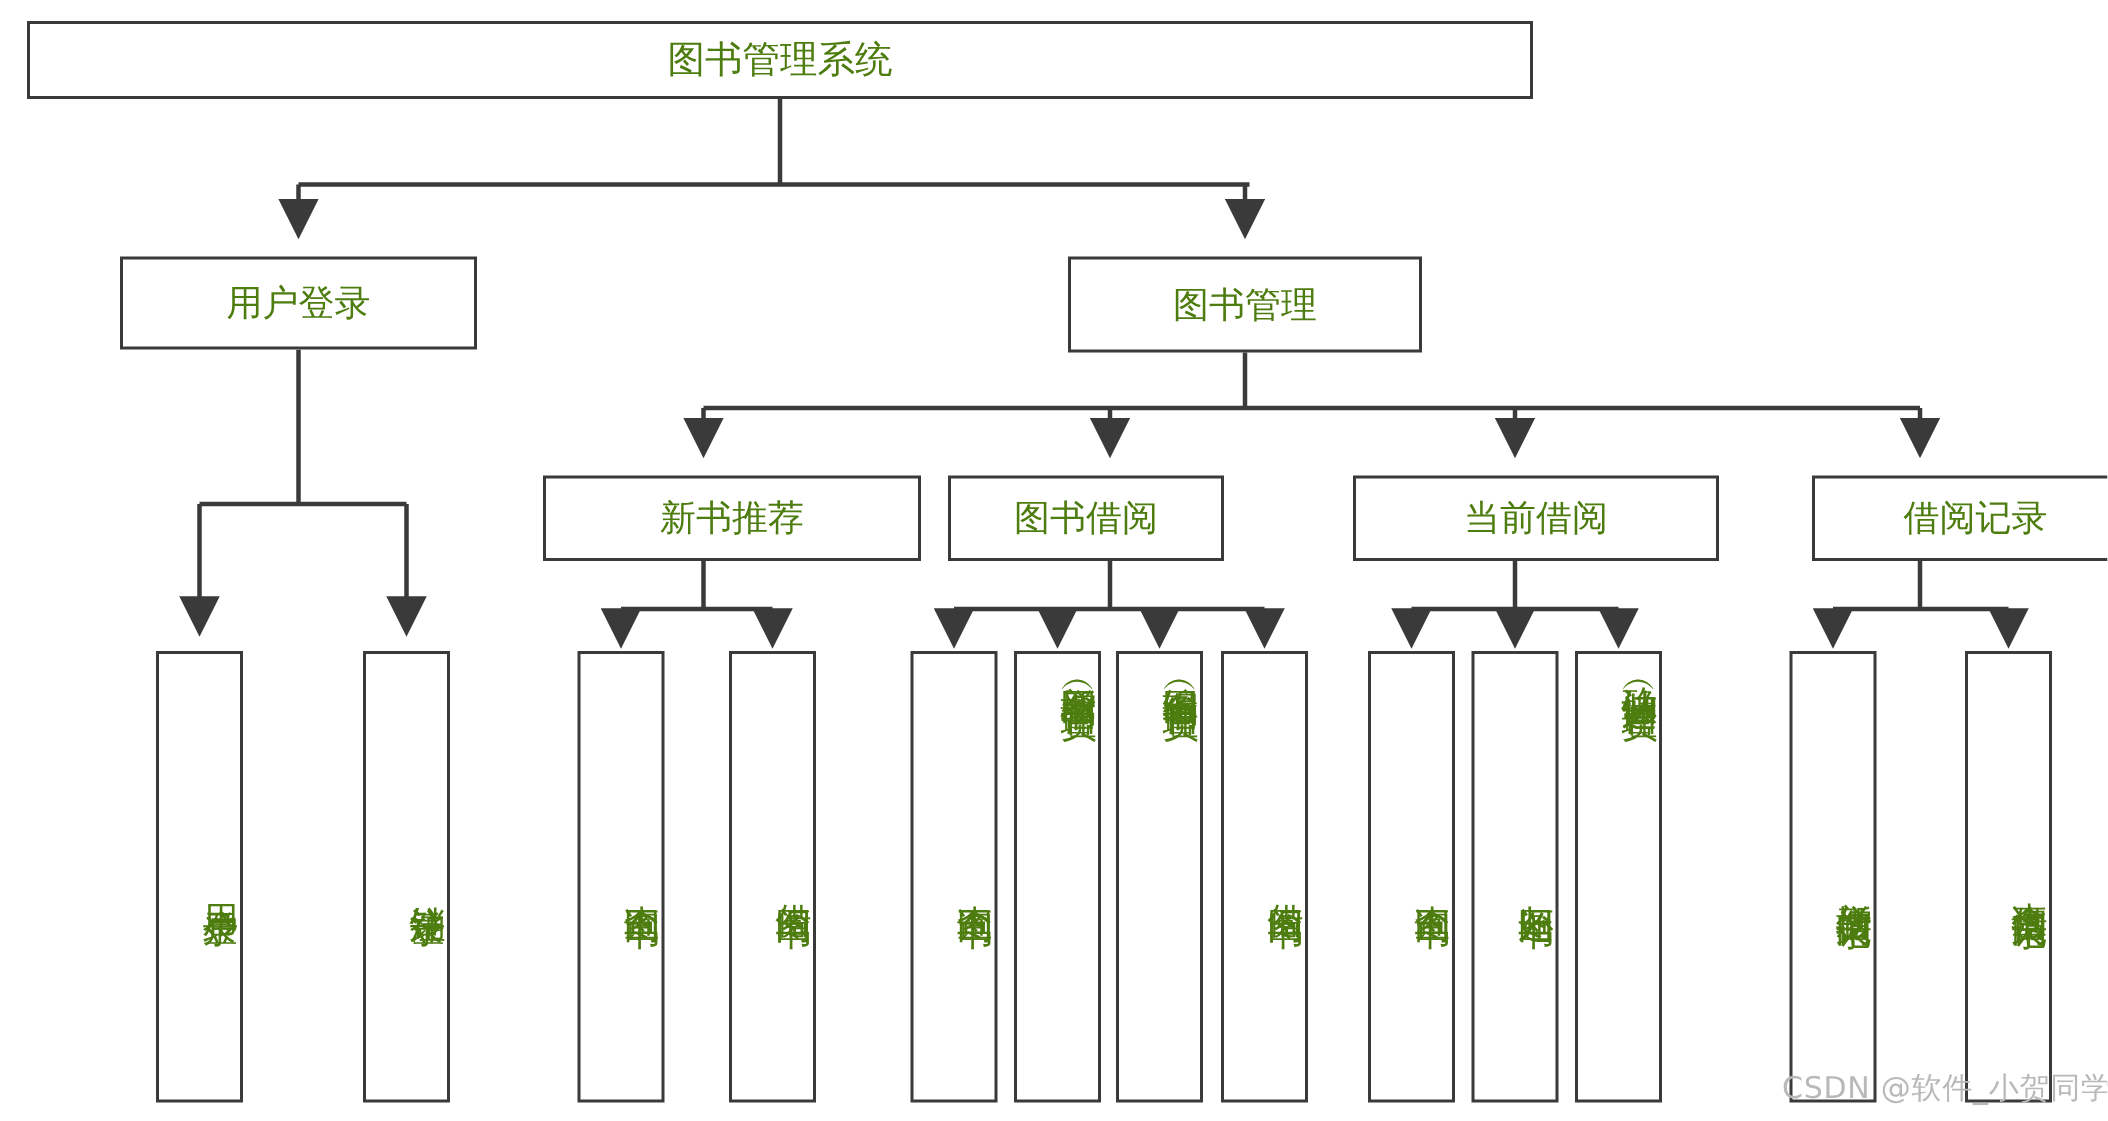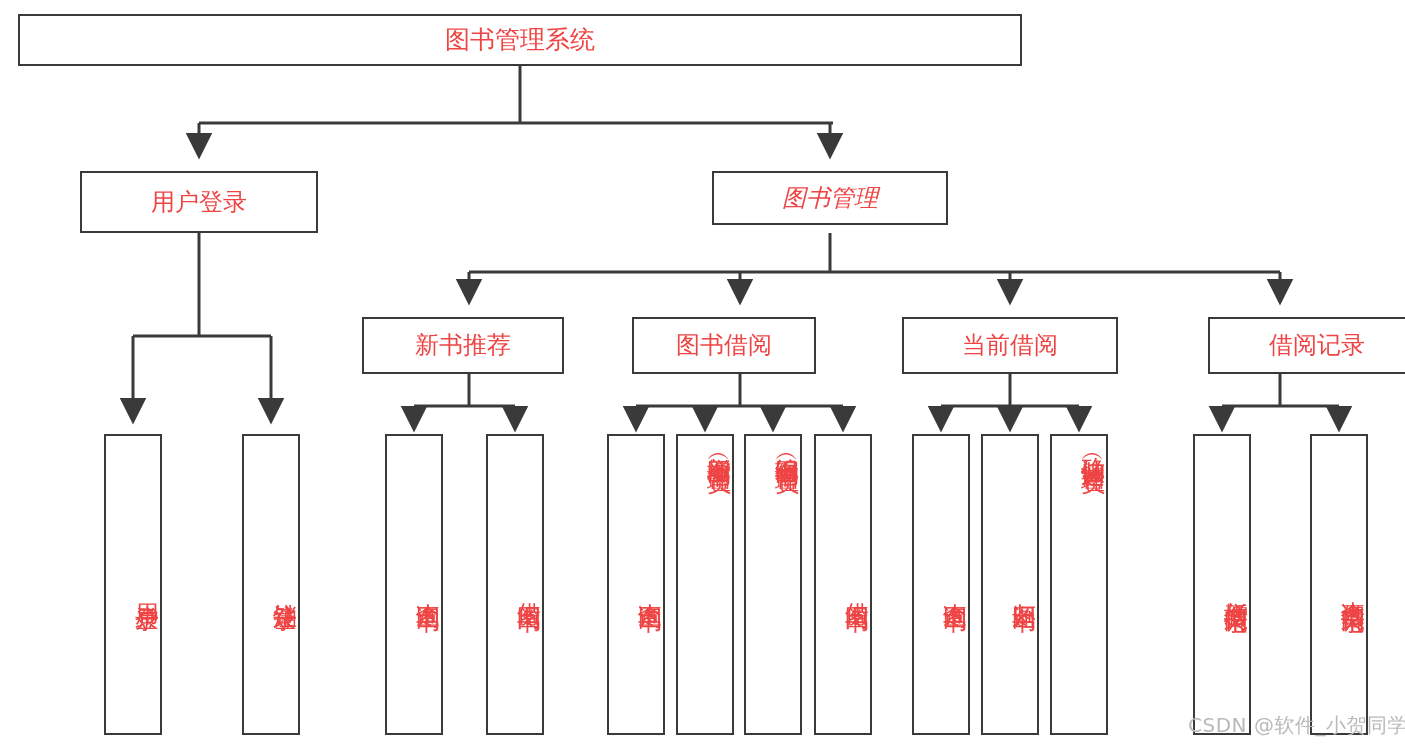--- a/index.html
+++ b/index.html
@@ -24,21 +24,21 @@
     top: 0;
     width: 1405px;
     height: 747px;
     pointer-events: none;
   }
   .node {
     position: absolute;
     box-sizing: border-box;
     border: 2px solid #3a3a3a;
     background: #ffffff;
-    color: #ef4444;
+    color: #4d7c0f;
     display: flex;
     align-items: center;
     justify-content: center;
     text-align: center;
   }
   .node.root {
     font-size: 25px;
   }
   .node.branch {
     font-size: 24px;
@@ -125,31 +125,31 @@
     </g>
   </svg>
 
   <div class="node root" style="left:18px; top:14px; width:1004px; height:52px;">
     <span class="label">图书管理系统</span>
   </div>
 
   <div class="node branch" style="left:80px; top:171px; width:238px; height:62px;">
     <span class="label">用户登录</span>
   </div>
-  <div class="node branch" style="left:712px; top:171px; width:236px; height:54px;font-style:italic;">
+  <div class="node branch" style="left:712px; top:171px; width:236px; height:64px;">
     <span class="label">图书管理</span>
   </div>
 
-  <div class="node branch" style="left:362px; top:317px; width:202px; height:57px;">
+  <div class="node branch" style="left:362px; top:317px; width:252px; height:57px;">
     <span class="label">新书推荐</span>
   </div>
   <div class="node branch" style="left:632px; top:317px; width:184px; height:57px;">
     <span class="label">图书借阅</span>
   </div>
-  <div class="node branch" style="left:902px; top:317px; width:216px; height:57px;">
+  <div class="node branch" style="left:902px; top:317px; width:244px; height:57px;">
     <span class="label">当前借阅</span>
   </div>
   <div class="node branch" style="left:1172px; top:317px; width:218px; height:57px;margin-left:36px;">
     <span class="label">借阅记录</span>
   </div>
 
   <div class="node leaf" style="left:104px; top:434px; width:58px; height:301px;">
     <span class="label">用户登录</span>
   </div>
   <div class="node leaf" style="left:242px; top:434px; width:58px; height:301px;">

